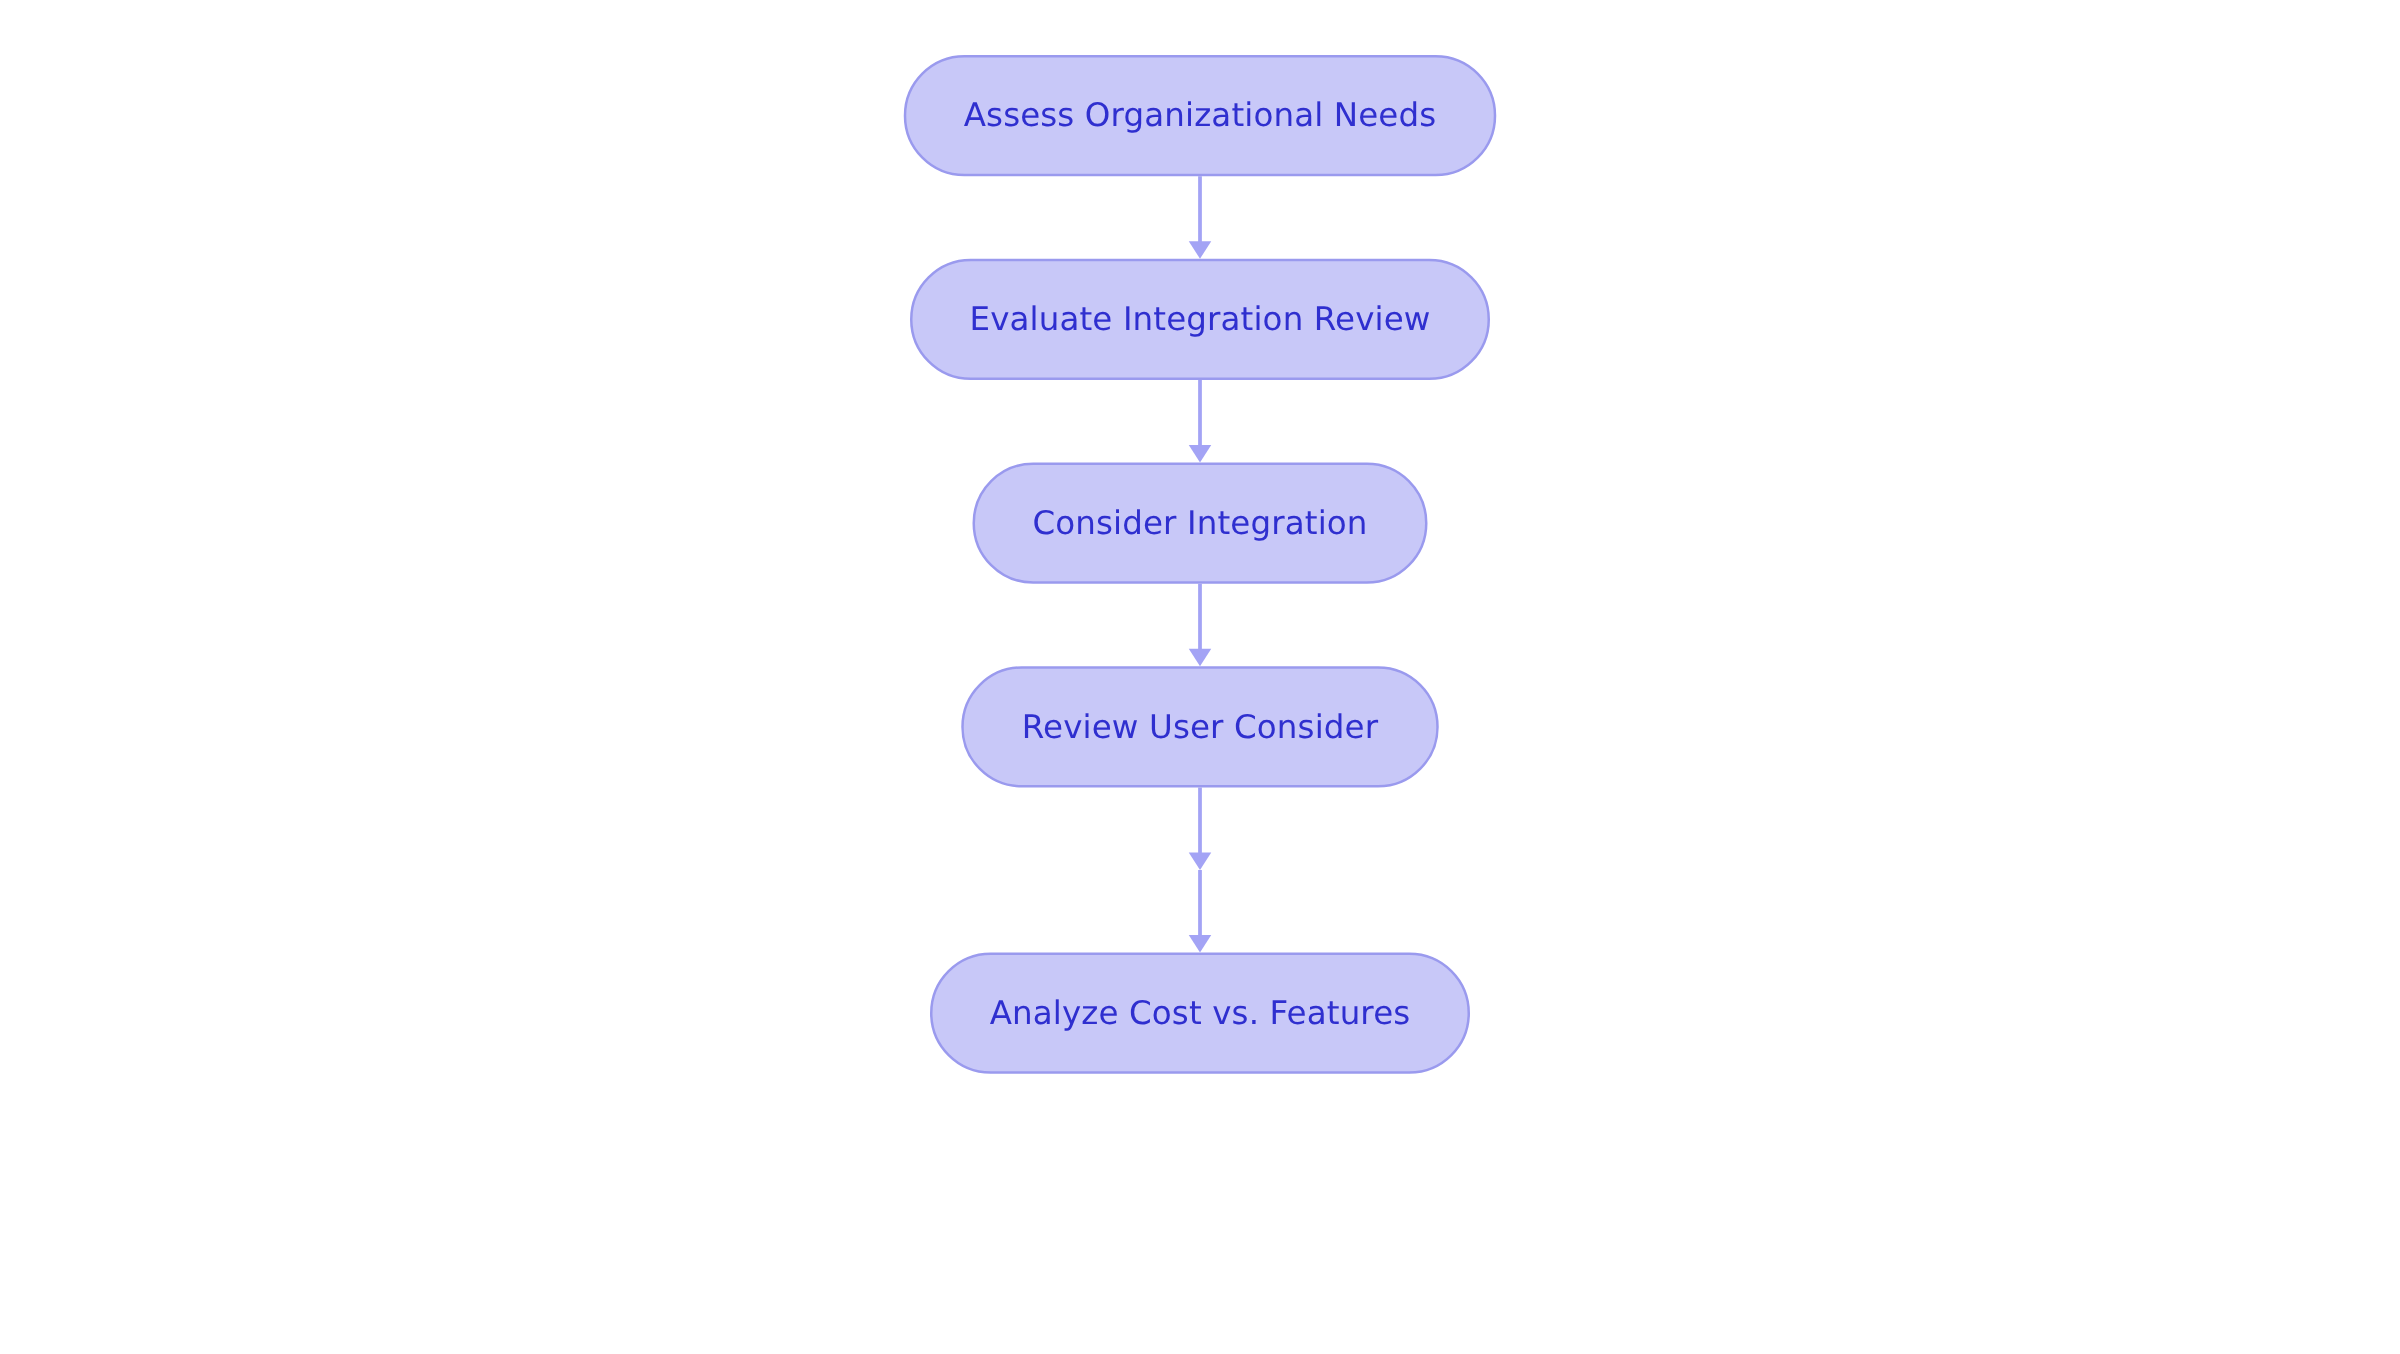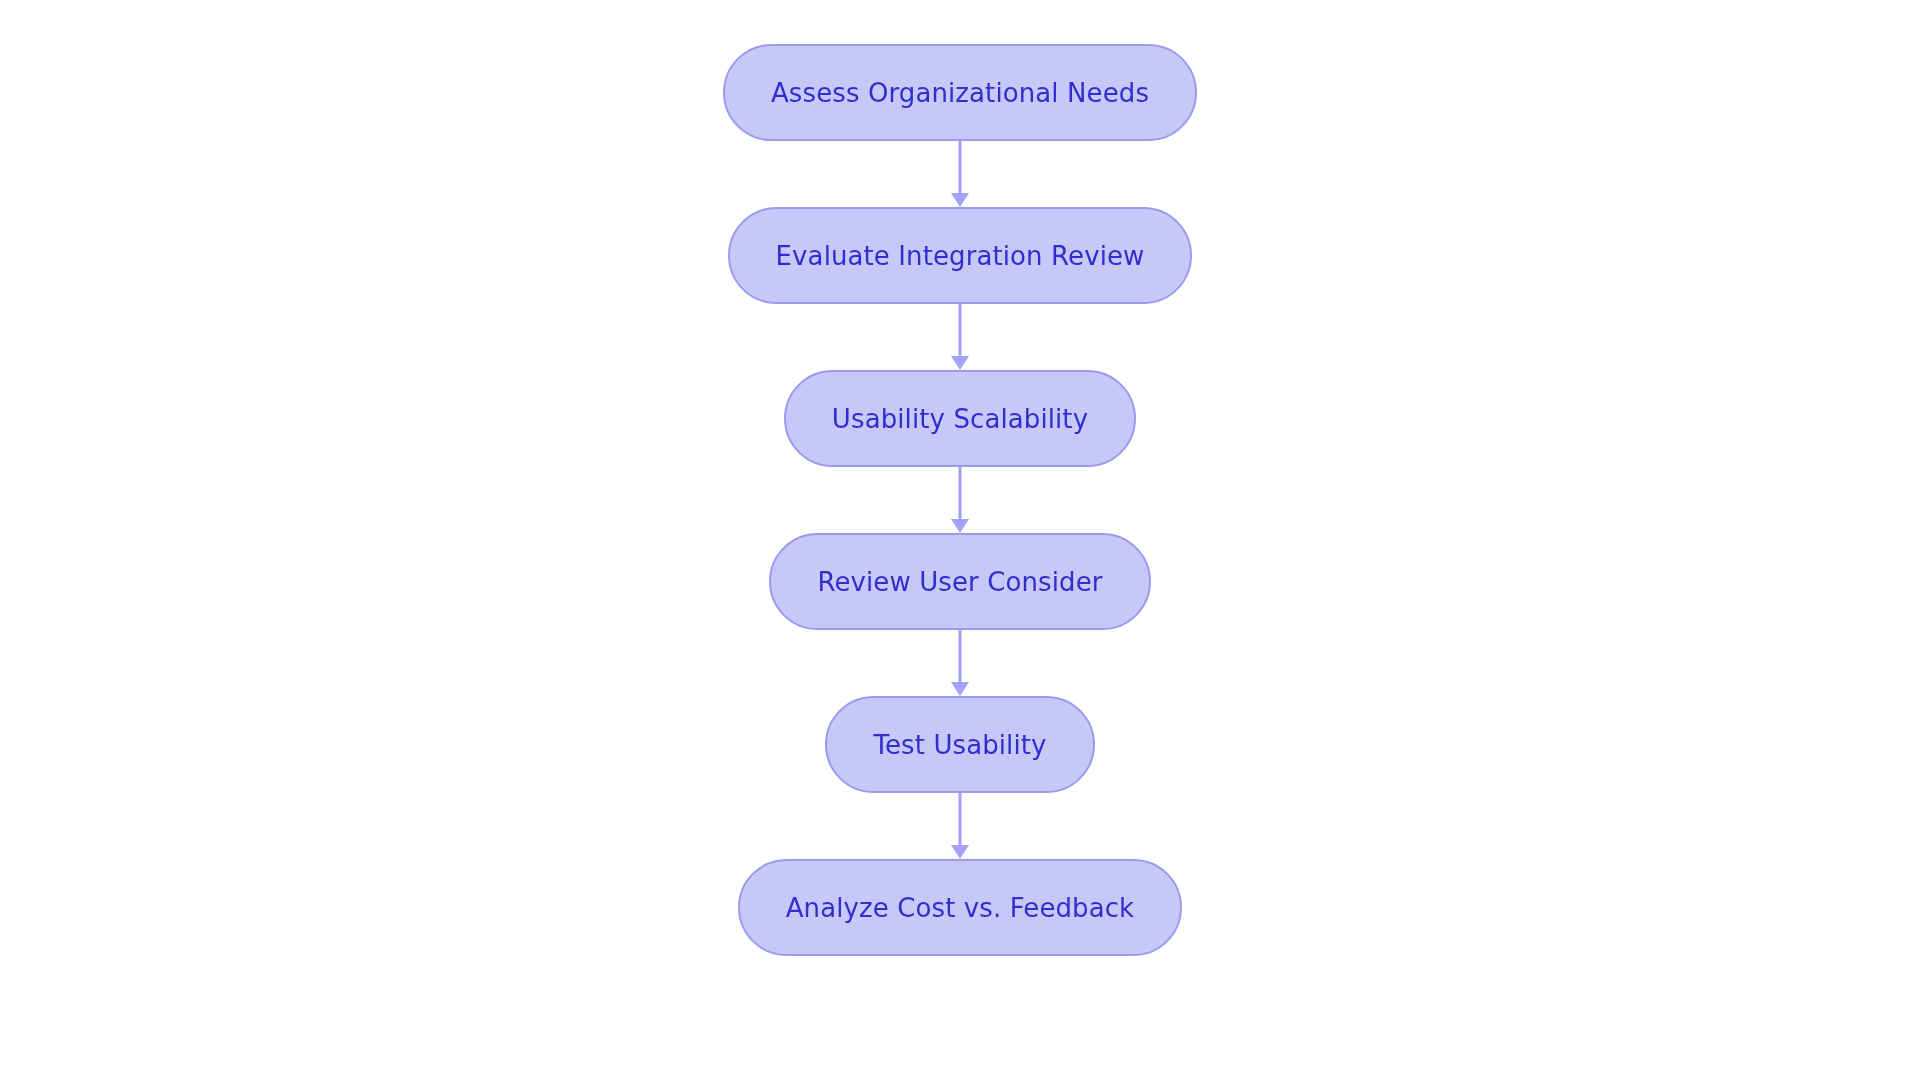--- a/index.html
+++ b/index.html
@@ -108,44 +108,41 @@
     <div class="node">
       <span class="node-label">Evaluate Integration Review</span>
     </div>
 
     <div class="connector">
       <div class="stem"></div>
       <div class="arrowhead"></div>
     </div>
 
     <div class="node">
-      <span class="node-label">Usability Scalability</span>
+      <span class="node-label">Consider Integration</span>
     </div>
 
     <div class="connector">
       <div class="stem"></div>
       <div class="arrowhead"></div>
     </div>
 
     <div class="node">
       <span class="node-label">Review User Consider</span>
     </div>
 
     <div class="connector">
       <div class="stem"></div>
       <div class="arrowhead"></div>
     </div>
 
-    <div class="node">
-      <span class="node-label">Test Usability</span>
-    </div>
 
     <div class="connector">
       <div class="stem"></div>
       <div class="arrowhead"></div>
     </div>
 
     <div class="node">
-      <span class="node-label">Analyze Cost vs. Feedback</span>
+      <span class="node-label">Analyze Cost vs. Features</span>
     </div>
 
   </div>
 </div>
 
 </body></html>

